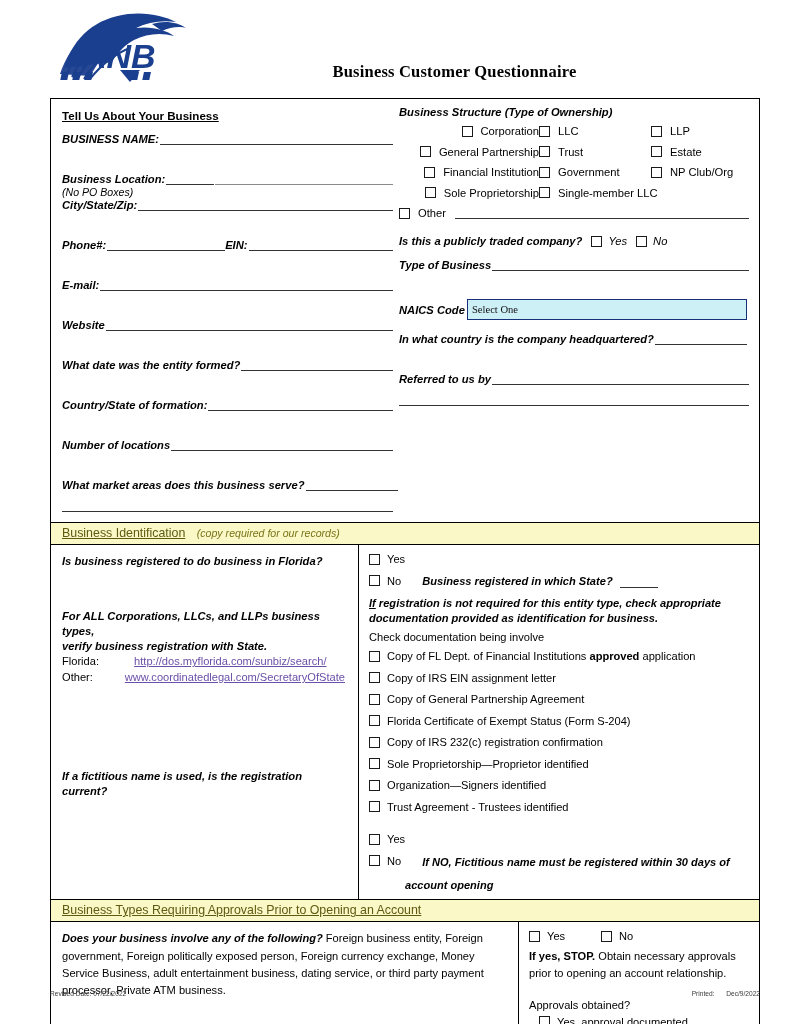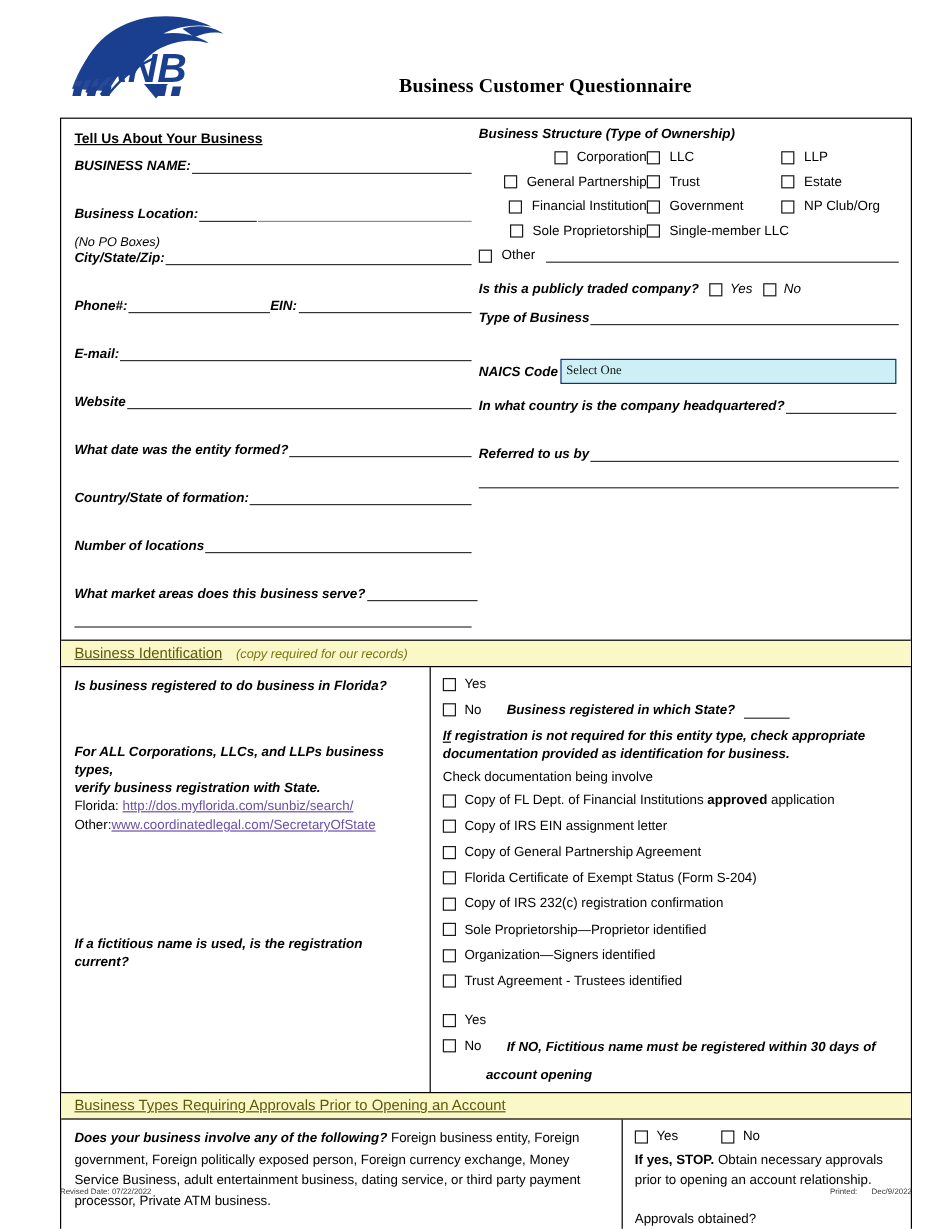--- a/index.html
+++ b/index.html
@@ -38,21 +38,21 @@
     font-weight:bold;font-style:italic;font-size:11.2px;margin:0 0 7px 0;
   }
 
   .fld{display:flex;align-items:flex-end;margin-bottom:28px;font-size:11.2px;}
   .fld .lbl{font-weight:bold;font-style:italic;white-space:nowrap;}
   .rule{flex:1;border-bottom:1.1px solid #333;height:11px;margin-left:1px;}
   .rule.short{flex:none;width:92px;}
   .rule.xshort{flex:none;width:48px;}
   .rule.mid{flex:none;width:118px;}
   .rule.grey{border-bottom-color:#8a8a8a;}
-  .tight{margin-bottom:11px;}
+  .tight{margin-bottom:1px;}
   .note{font-style:italic;font-size:10.6px;margin:0 0 1px 0;}
 
   
   .cb{
     display:inline-block;width:11px;height:11px;border:1.5px solid #1a1a1a;
     background:#fff;box-sizing:border-box;flex:none;
   }
 
   .struct-grid{margin-top:2px;}
   .struct-row{display:flex;align-items:center;margin-bottom:8.5px;font-size:11.2px;}
@@ -88,21 +88,21 @@
   .band .b-sub{font-style:italic;font-size:10.6px;margin-left:8px;color:#7a7318;}
 
   
   .sec2{display:flex;min-height:350px;}
   .sec2 .col-l{width:308px;border-right:1.2px solid #000;padding:9px 9px 6px 11px;box-sizing:border-box;position:relative;}
   .sec2 .col-r{flex:1;padding:8px 8px 6px 10px;box-sizing:border-box;}
 
   .q-bold{font-weight:bold;font-style:italic;font-size:11.2px;line-height:1.35;}
   .blk-gap{height:40px;}
   .plain{font-size:11.1px;line-height:1.42;}
-  .lnk{color:#6b4fa8;text-decoration:underline;}
+  .lnk{color:#6b4fa8;text-decoration:underline;margin-left:32px;}
   .fict{position:absolute;top:224px;left:11px;width:290px;}
 
   .chk-item{display:flex;align-items:center;gap:7px;font-size:11.1px;margin-bottom:9.5px;}
   .chk-item .cb{margin-top:0;}
   .ynrow{display:flex;align-items:flex-start;gap:7px;font-size:11.1px;margin-bottom:8px;}
   .ital-b{font-weight:bold;font-style:italic;}
   .stmt{font-weight:bold;font-style:italic;font-size:11.1px;line-height:1.42;margin:1px 0 4px 0;}
   .stmt u{text-decoration:underline;}
   .chk-head{font-size:11.1px;margin:2px 0 7px 0;}
   .spacer-sm{height:11px;}

